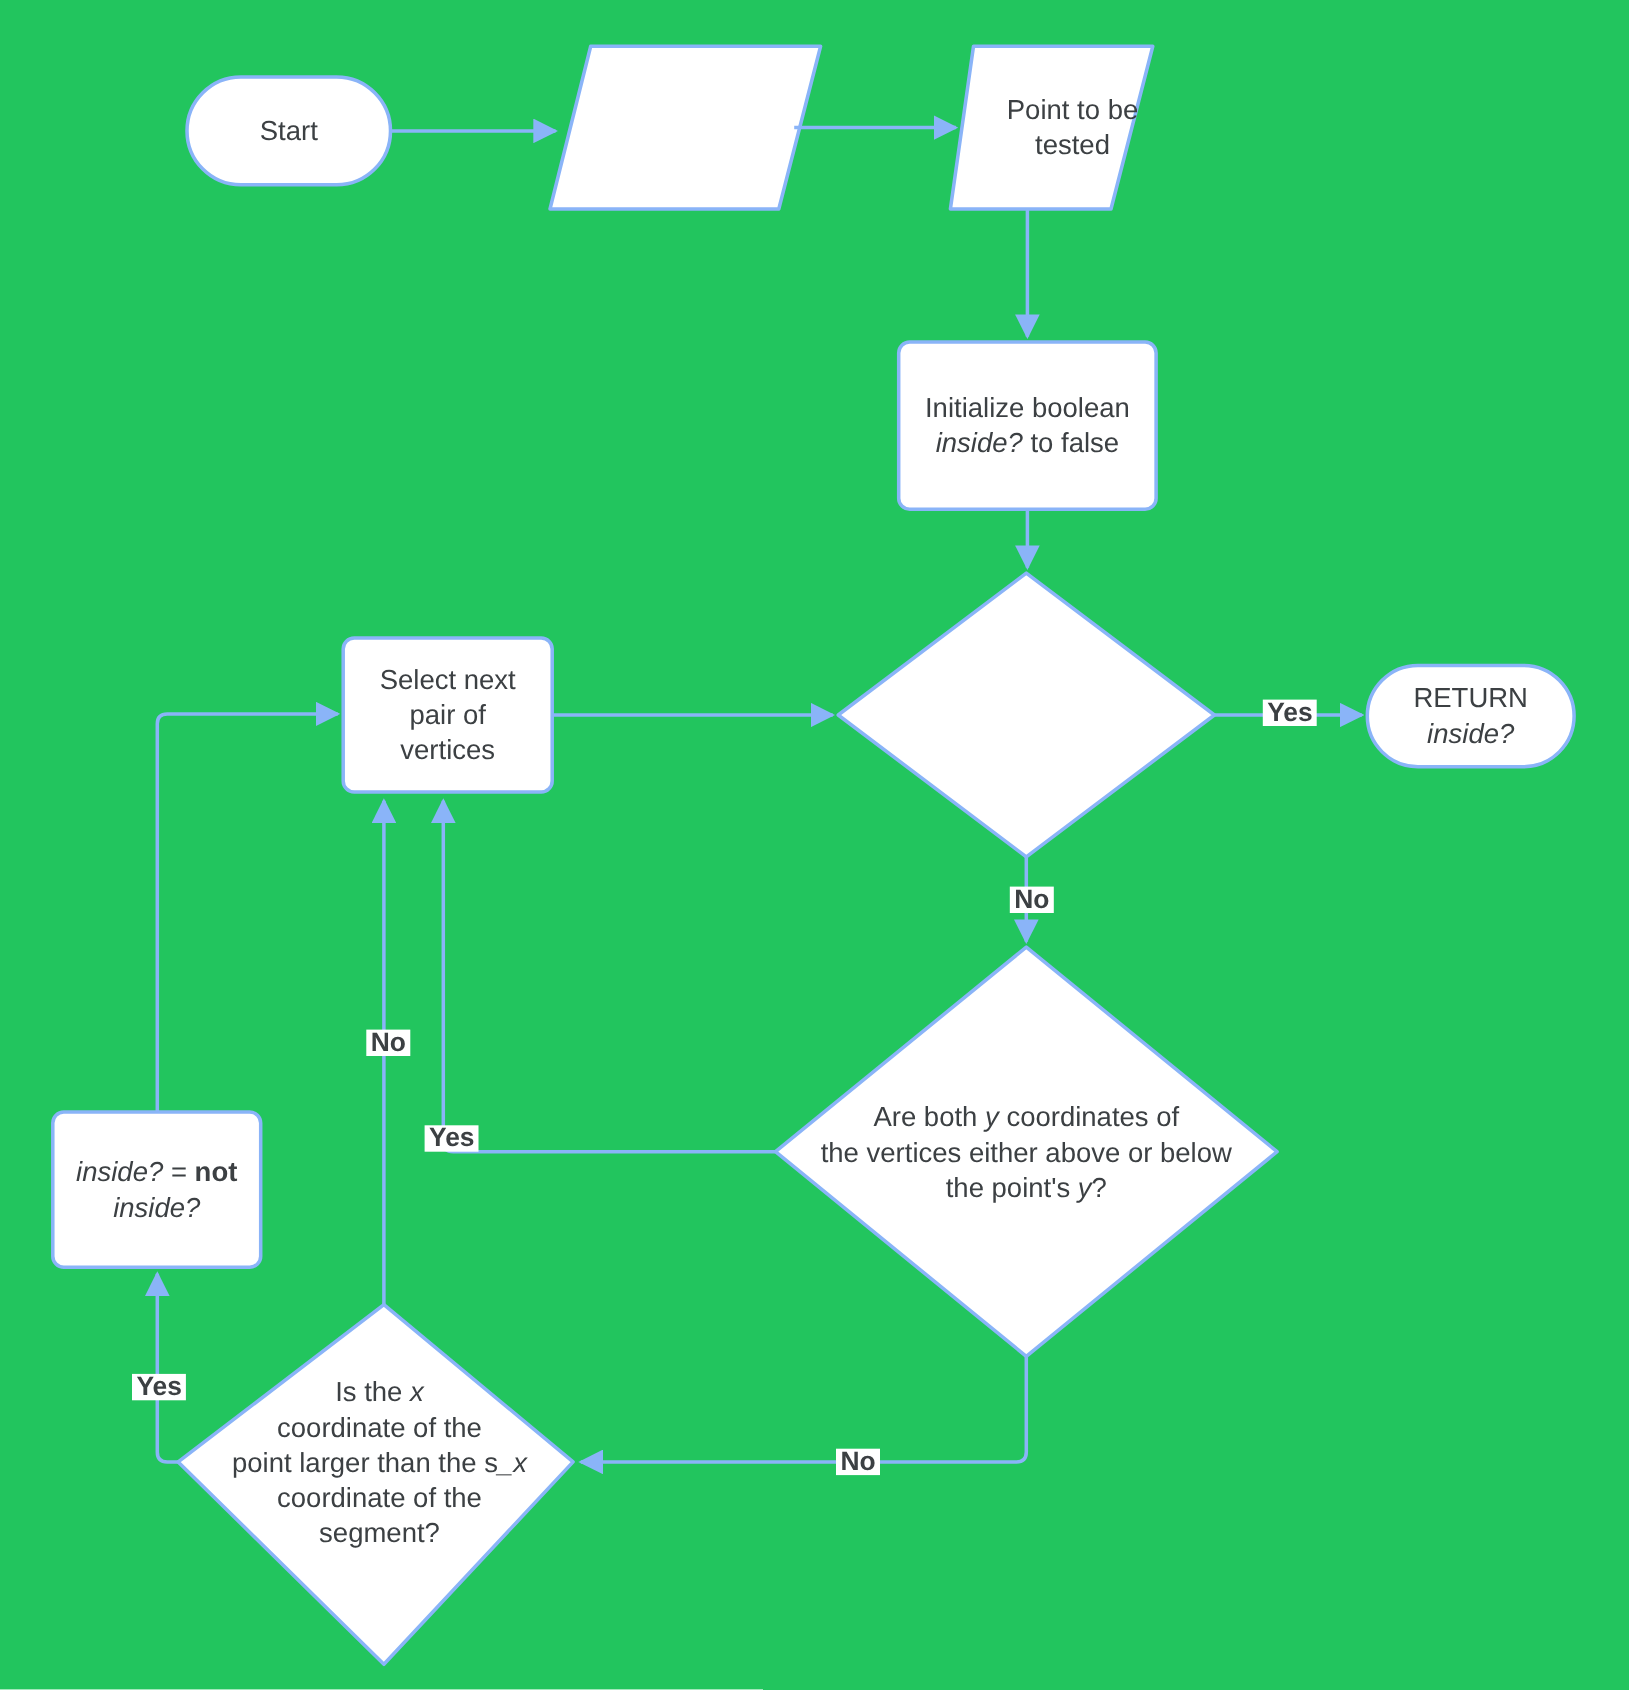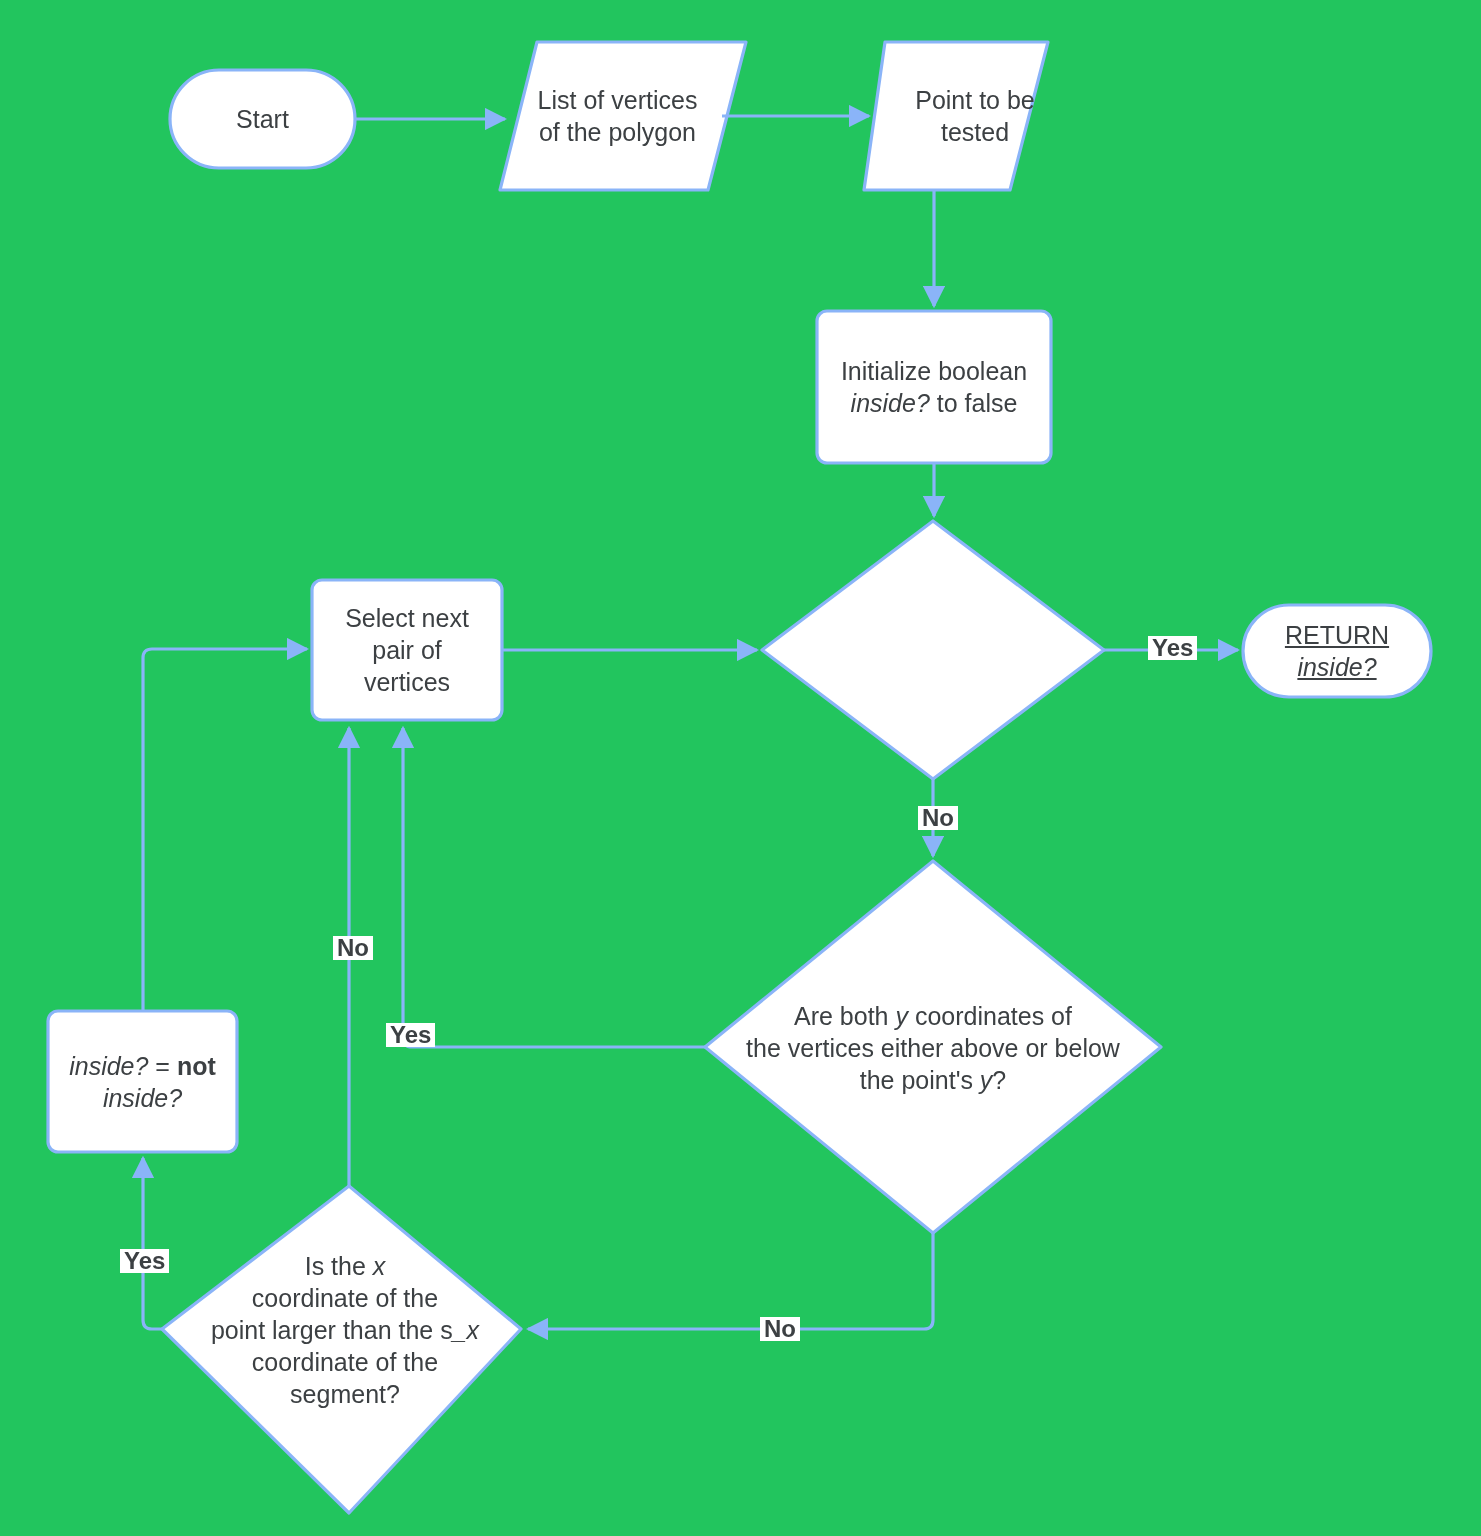--- a/index.html
+++ b/index.html
@@ -108,36 +108,32 @@
       <path d="M 349 1186 L 349 728" marker-end="url(#arrow)"></path>
 
       <path d="M 143 1011 L 143 658 Q 143 649 152 649 L 307 649" marker-end="url(#arrow)"></path>
     </g>
   </svg>
 
   <div class="node-text" style="left:170px; top:70px; width:185px; height:98px;">
     <span>Start</span>
   </div>
 
-  <div class="node-text" style="left:505px; top:42px; width:225px; height:148px;">
-    <span>List of vertices
-of the polygon</span>
-  </div>
 
   <div class="node-text" style="left:886px; top:42px; width:178px; height:148px;justify-content:center;">
     <span>Point to be
 tested</span>
   </div>
 
   <div class="node-text" style="left:817px; top:311px; width:234px; height:152px;">
     <span><span>Initialize boolean</span><br><span class="it">inside?</span><span> to false</span></span>
   </div>
 
 
-  <div class="node-text" style="left:1243px; top:605px; width:188px; height:92px;text-decoration:underline;">
+  <div class="node-text" style="left:1243px; top:605px; width:188px; height:92px;">
     <span><span>RETURN</span><br><span class="it">inside?</span></span>
   </div>
 
   <div class="node-text" style="left:312px; top:580px; width:190px; height:140px;">
     <span>Select next
 pair of
 vertices</span>
   </div>
 
   <div class="node-text" style="left:718px; top:975px; width:430px; height:145px;">

